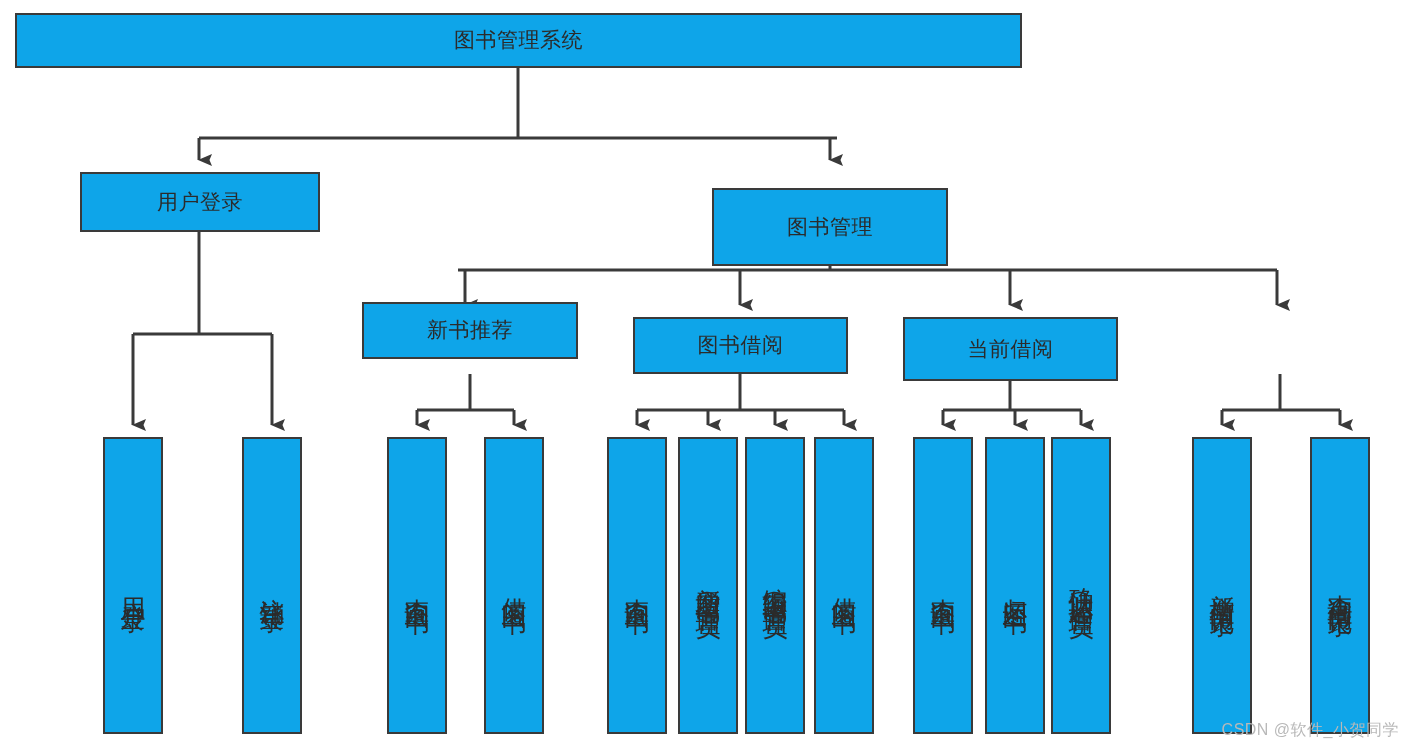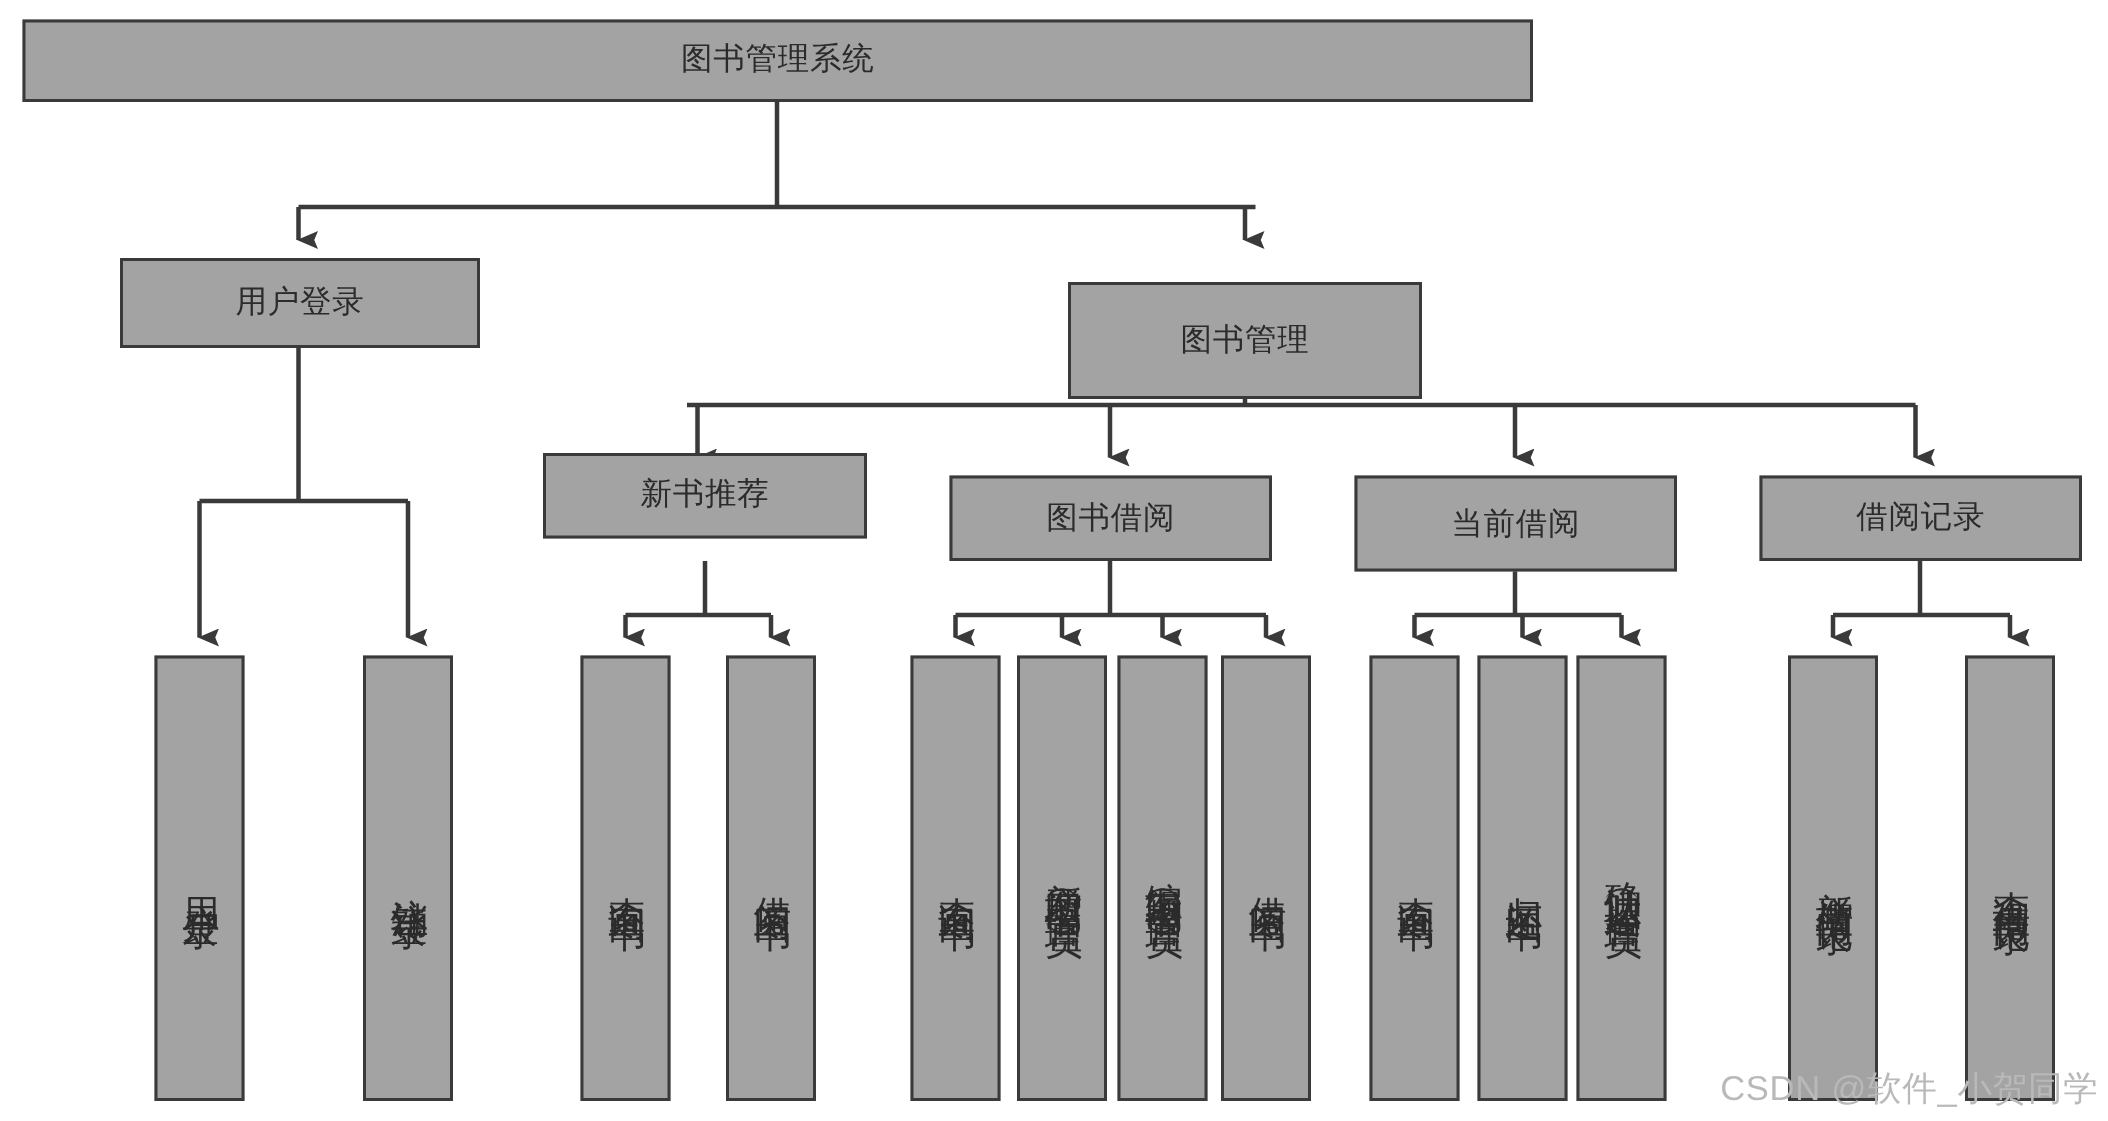--- a/index.html
+++ b/index.html
@@ -25,21 +25,21 @@
     position: absolute;
     left: 0;
     top: 0;
     width: 1405px;
     height: 747px;
     pointer-events: none;
   }
   .node {
     position: absolute;
     box-sizing: border-box;
-    background: #a3a3a3;
+    background: #0ea5e9;
     border: 2px solid #3a3a3a;
     display: flex;
     align-items: center;
     justify-content: center;
     color: #2b2b2b;
   }
   .node-label {
     display: block;
     text-align: center;
     line-height: 1.18;
@@ -57,21 +57,21 @@
     writing-mode: vertical-rl;
     text-orientation: upright;
     font-size: 25px;
     letter-spacing: 4px;
     line-height: 1;
   }
   #watermark {
     position: absolute;
     right: 6px;
     bottom: 6px;
-    font-size: 23px;
+    font-size: 16px;
     color: #b9b9b9;
     white-space: nowrap;
     letter-spacing: 0.5px;
     font-family: "Liberation Sans", "DejaVu Sans", sans-serif;
   }
 </style>
 </head>
 <body>
 
 <div id="diagram-root">
@@ -139,23 +139,20 @@
 
   <div class="node h-node" style="left:362px; top:302px; width:216px; height:57px;">
     <span class="node-label">新书推荐</span>
   </div>
   <div class="node h-node" style="left:633px; top:317px; width:215px; height:57px;font-family:Liberation Serif, serif;">
     <span class="node-label">图书借阅</span>
   </div>
   <div class="node h-node" style="left:903px; top:317px; width:215px; height:64px;font-family:Liberation Serif, serif;">
     <span class="node-label">当前借阅</span>
   </div>
-  <div class="node h-node" style="left:1173px; top:317px; width:215px; height:57px;">
-    <span class="node-label">借阅记录</span>
-  </div>
 
   <div class="node v-node" style="left:103px; top:437px; width:60px; height:297px;">
     <span class="node-label">用户登录</span>
   </div>
   <div class="node v-node" style="left:242px; top:437px; width:60px; height:297px;">
     <span class="node-label">注销登录</span>
   </div>
 
   <div class="node v-node" style="left:387px; top:437px; width:60px; height:297px;">
     <span class="node-label">查询图书</span>

